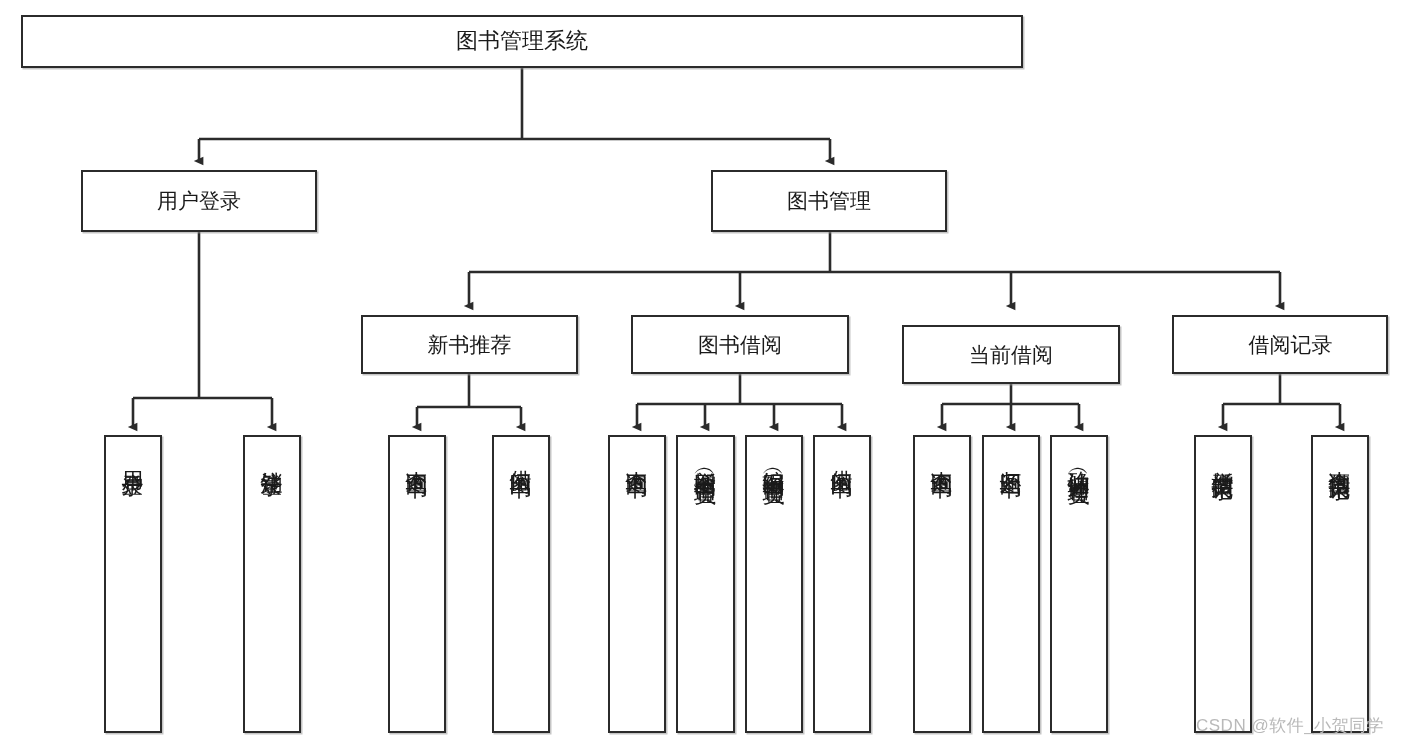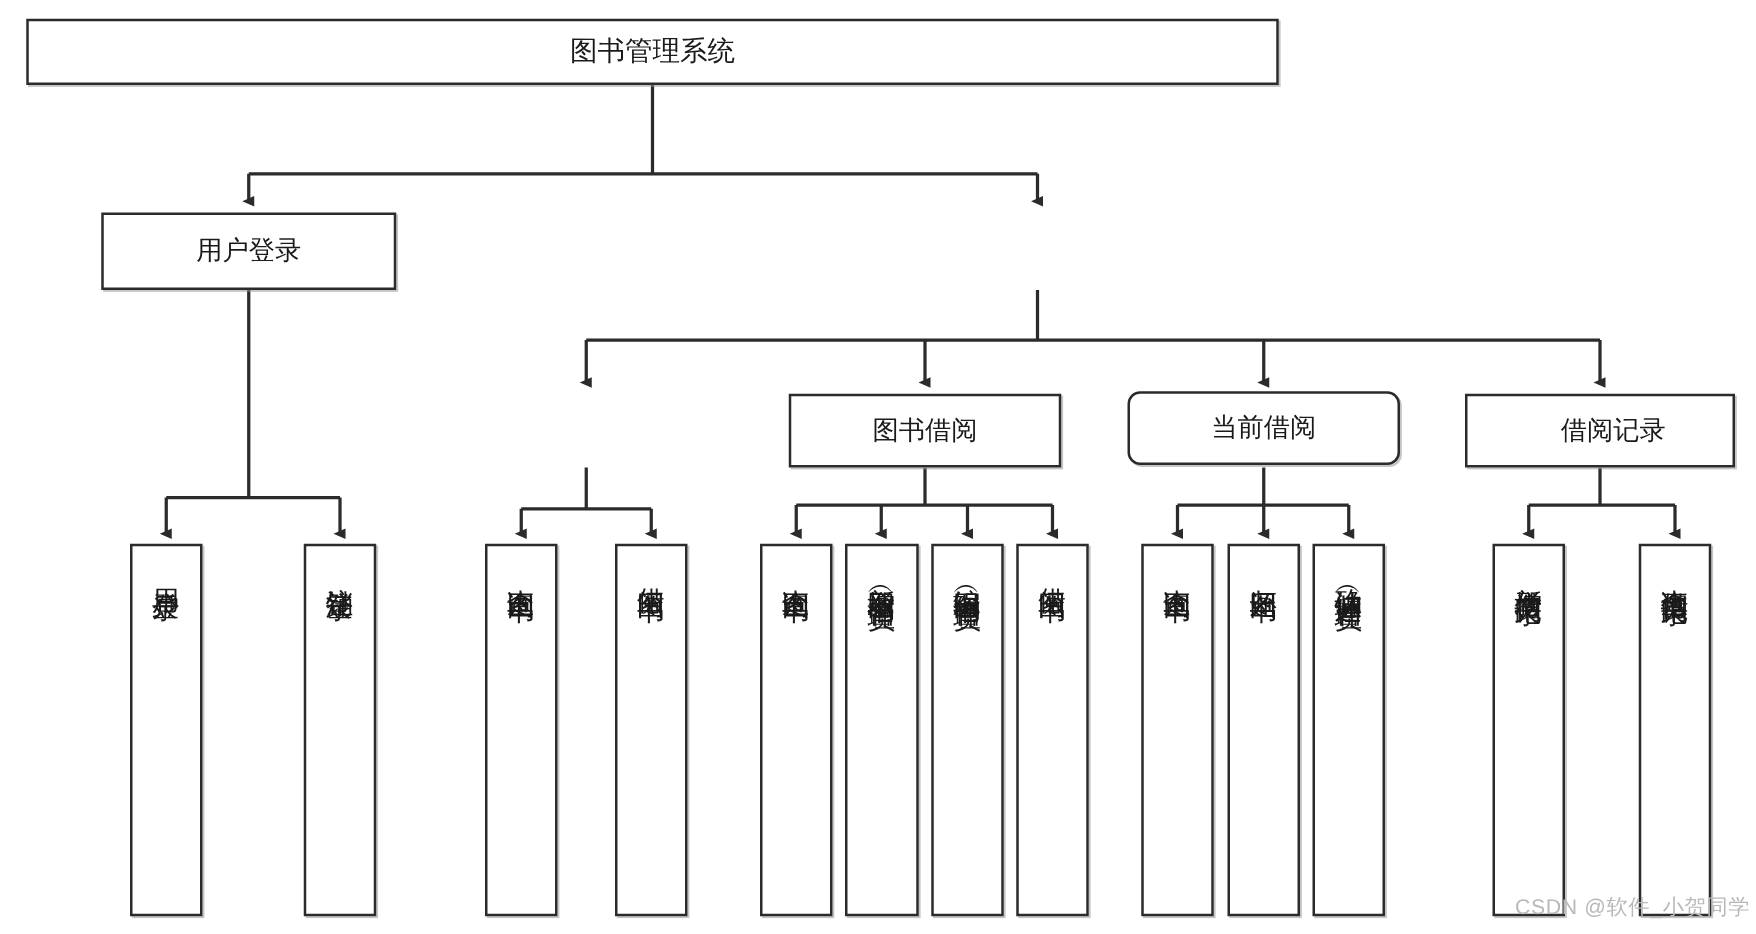--- a/index.html
+++ b/index.html
@@ -123,25 +123,31 @@
     </g>
   </svg>
 
   <div class="node root horiz" style="left:21px; top:15px; width:1002px; height:53px;">
     <span class="label">图书管理系统</span>
   </div>
 
   <div class="node horiz" style="left:81px; top:170px; width:236px; height:62px;">
     <span class="label">用户登录</span>
   </div>
+  <div class="node horiz" style="left:711px; top:170px; width:236px; height:62px;">
+    <span class="label">图书管理</span>
+  </div>
 
+  <div class="node horiz" style="left:361px; top:315px; width:217px; height:59px;">
+    <span class="label">新书推荐</span>
+  </div>
   <div class="node horiz" style="left:631px; top:315px; width:218px; height:59px;justify-content:center;">
     <span class="label">图书借阅</span>
   </div>
-  <div class="node horiz" style="left:902px; top:313px; width:218px; height:59px;border-radius:10px;">
+  <div class="node horiz" style="left:902px; top:325px; width:218px; height:59px;">
     <span class="label">当前借阅</span>
   </div>
   <div class="node horiz" style="left:1172px; top:315px; width:216px; height:59px;padding-left:21px;">
     <span class="label">借阅记录</span>
   </div>
 
   <div class="node vert" style="left:104px; top:435px; width:58px; height:298px;">
     <span class="label">用户登录</span>
   </div>
   <div class="node vert" style="left:243px; top:435px; width:58px; height:298px;">
@@ -178,15 +184,15 @@
     <span class="label">确认归还（管理员）</span>
   </div>
 
   <div class="node vert" style="left:1194px; top:435px; width:58px; height:298px;">
     <span class="label">新增借阅记录</span>
   </div>
   <div class="node vert" style="left:1311px; top:435px; width:58px; height:298px;">
     <span class="label">查询借阅记录</span>
   </div>
 
-  <div class="watermark" style="left:1196px; top:714px;margin-left:16px;">CSDN @软件_小贺同学</div>
+  <div class="watermark" style="left:1196px; top:714px;">CSDN @软件_小贺同学</div>
 
 </div>
 
 </body></html>

